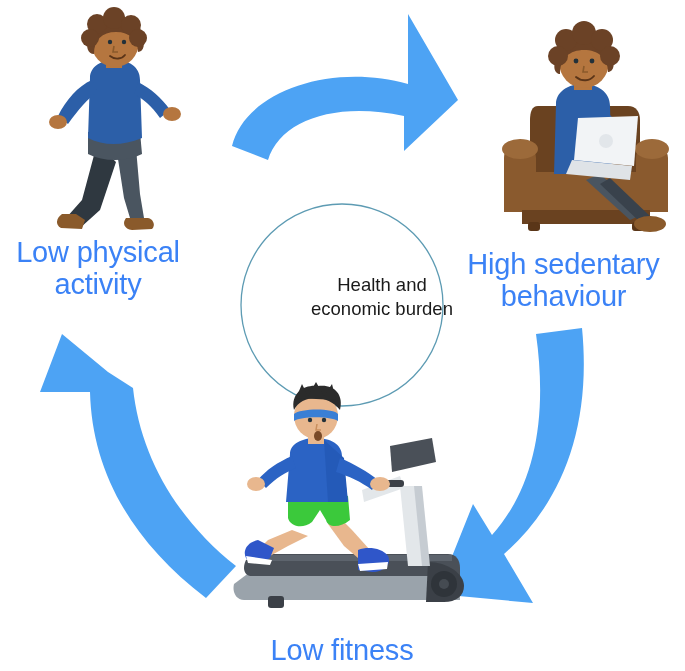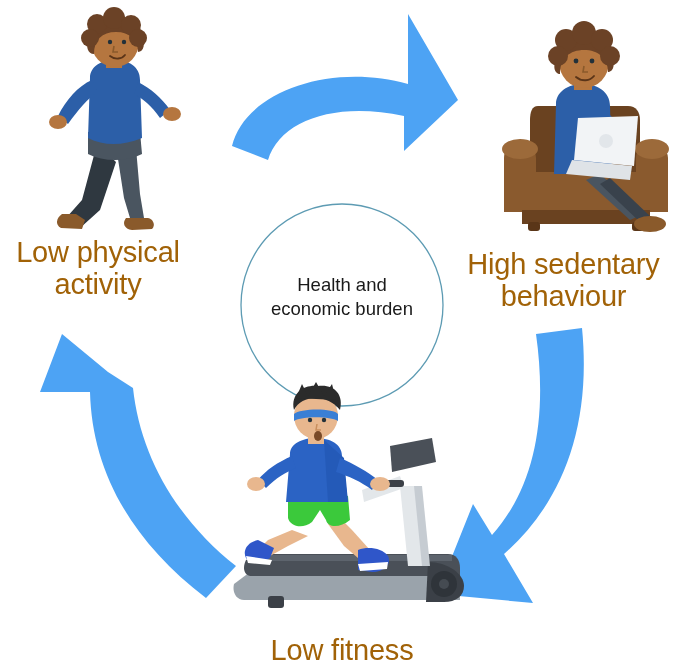--- a/index.html
+++ b/index.html
@@ -20,21 +20,21 @@
   .layer {
     position: absolute;
     left: 0;
     top: 0;
     width: 685px;
     height: 671px;
   }
   .node-label {
     position: absolute;
     text-align: center;
-    color: #a16207;
+    color: #3b82f6;
     font-size: 29px;
     line-height: 1.12;
     letter-spacing: -0.2px;
     white-space: pre-line;
     font-family: "Liberation Sans", sans-serif;
   }
   #label-low-physical-activity {
     left: 0px;
     top: 236px;
     width: 196px;
@@ -53,20 +53,21 @@
     position: absolute;
     left: 242px;
     top: 273px;
     width: 200px;
     text-align: center;
     font-size: 18.5px;
     line-height: 1.32;
     color: #1a1a1a;
     white-space: pre-line;
     font-family: "Liberation Sans", sans-serif;
+    padding-left: 40px;
   }
 </style>
 </head>
 <body>
 
 <div id="canvas">
 
   <svg class="layer" viewBox="0 0 685 671" xmlns="http://www.w3.org/2000/svg">
 
     <path d="M 232,146 C 245,92 330,62 408,84 L 408,14 L 458,100 L 404,151 L 404,116

